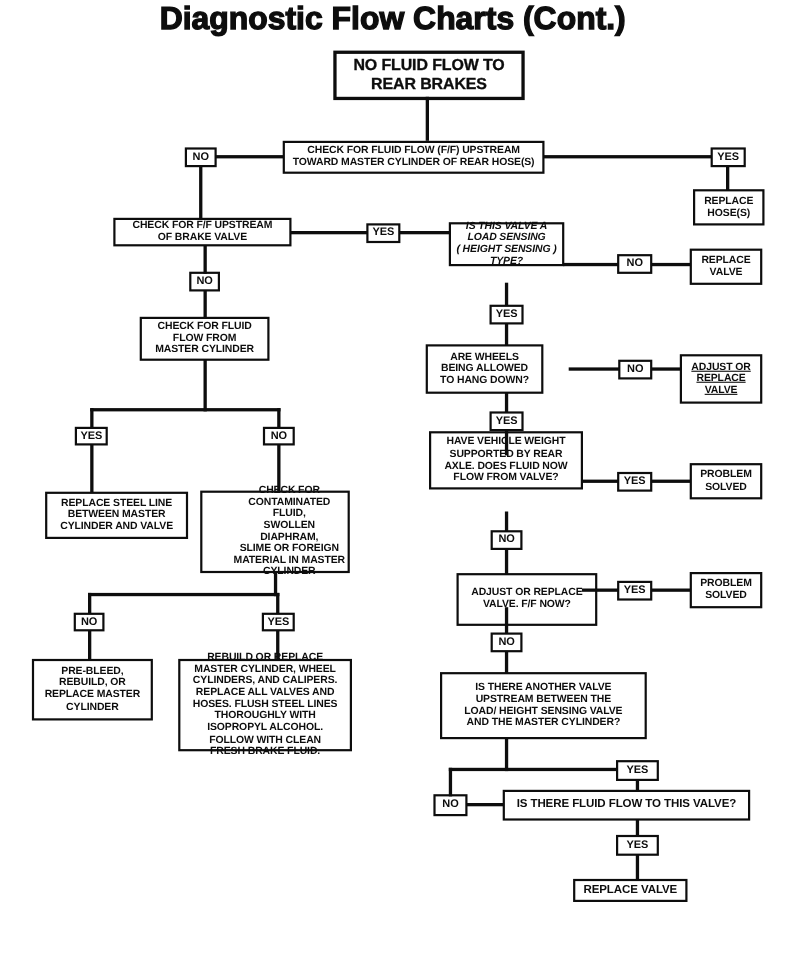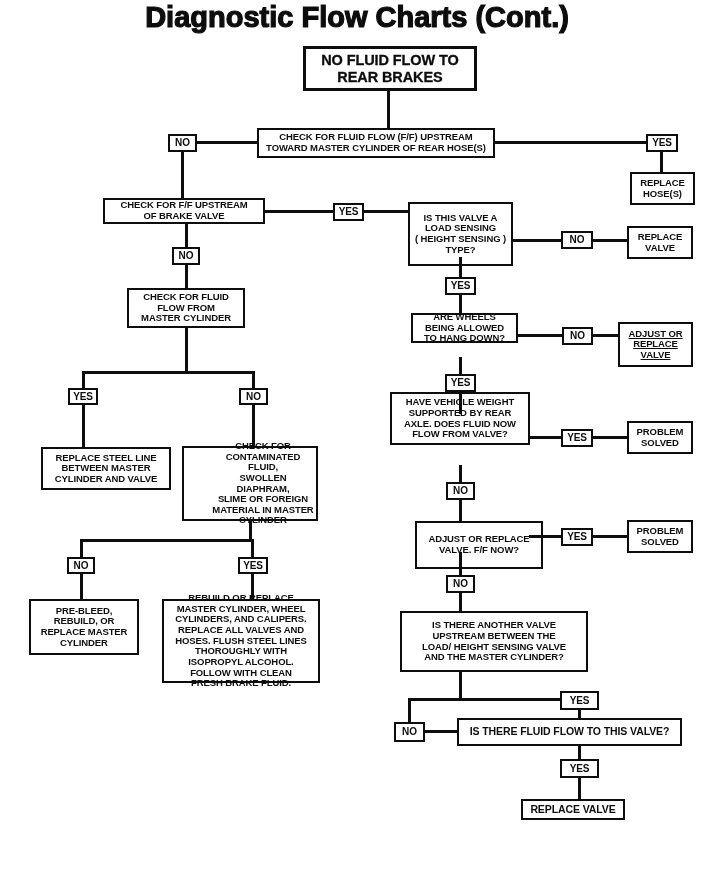--- a/index.html
+++ b/index.html
@@ -34,33 +34,33 @@
 REAR BRAKES</div>
       <div class="node step" style="left: 257px; top: 128px; width: 238px; height: 30px;">CHECK FOR FLUID FLOW (F/F) UPSTREAM
 TOWARD MASTER CYLINDER OF REAR HOSE(S)</div>
       <div class="node answer" style="left: 168px; top: 134px; width: 29px; height: 18px;">NO</div>
       <div class="node answer" style="left: 646px; top: 134px; width: 32px; height: 18px;">YES</div>
       <div class="node step" style="left: 630px; top: 172px; width: 65px; height: 33px;">REPLACE
 HOSE(S)</div>
       <div class="node step" style="left: 103px; top: 198px; width: 162px; height: 26px;">CHECK FOR F/F UPSTREAM
 OF BRAKE VALVE</div>
       <div class="node answer" style="left: 333px; top: 203px; width: 31px; height: 18px;">YES</div>
-      <div class="node step" style="left: 408px; top: 202px; width: 105px; height: 64px;">IS THIS VALVE A
+      <div class="node step" style="left: 408px; top: 202px; width: 105px; height: 40px; font-style: italic;">IS THIS VALVE A
 LOAD SENSING
 ( HEIGHT SENSING )
 TYPE?</div>
       <div class="node answer" style="left: 561px; top: 231px; width: 32px; height: 18px;">NO</div>
       <div class="node step" style="left: 627px; top: 226px; width: 66px; height: 33px;">REPLACE
 VALVE</div>
       <div class="node answer" style="left: 172px; top: 247px; width: 28px; height: 18px;">NO</div>
       <div class="node step" style="left: 127px; top: 288px; width: 118px; height: 40px;">CHECK FOR FLUID
 FLOW FROM
 MASTER CYLINDER</div>
       <div class="node answer" style="left: 445px; top: 277px; width: 31px; height: 18px;">YES</div>
-      <div class="node step" style="left: 411px; top: 313px; width: 107px; height: 30px;">ARE WHEELS
+      <div class="node step" style="left: 387px; top: 313px; width: 107px; height: 45px;">ARE WHEELS
 BEING ALLOWED
 TO HANG DOWN?</div>
       <div class="node answer" style="left: 562px; top: 327px; width: 31px; height: 18px;">NO</div>
       <div class="node step" style="left: 618px; top: 322px; width: 75px; height: 45px; text-decoration: underline;">ADJUST OR
 REPLACE
 VALVE</div>
       <div class="node answer" style="left: 445px; top: 374px; width: 31px; height: 18px;">YES</div>
       <div class="node step" style="left: 390px; top: 392px; width: 140px; height: 53px;">HAVE VEHICLE WEIGHT
 SUPPORTED BY REAR
 AXLE.  DOES FLUID NOW

